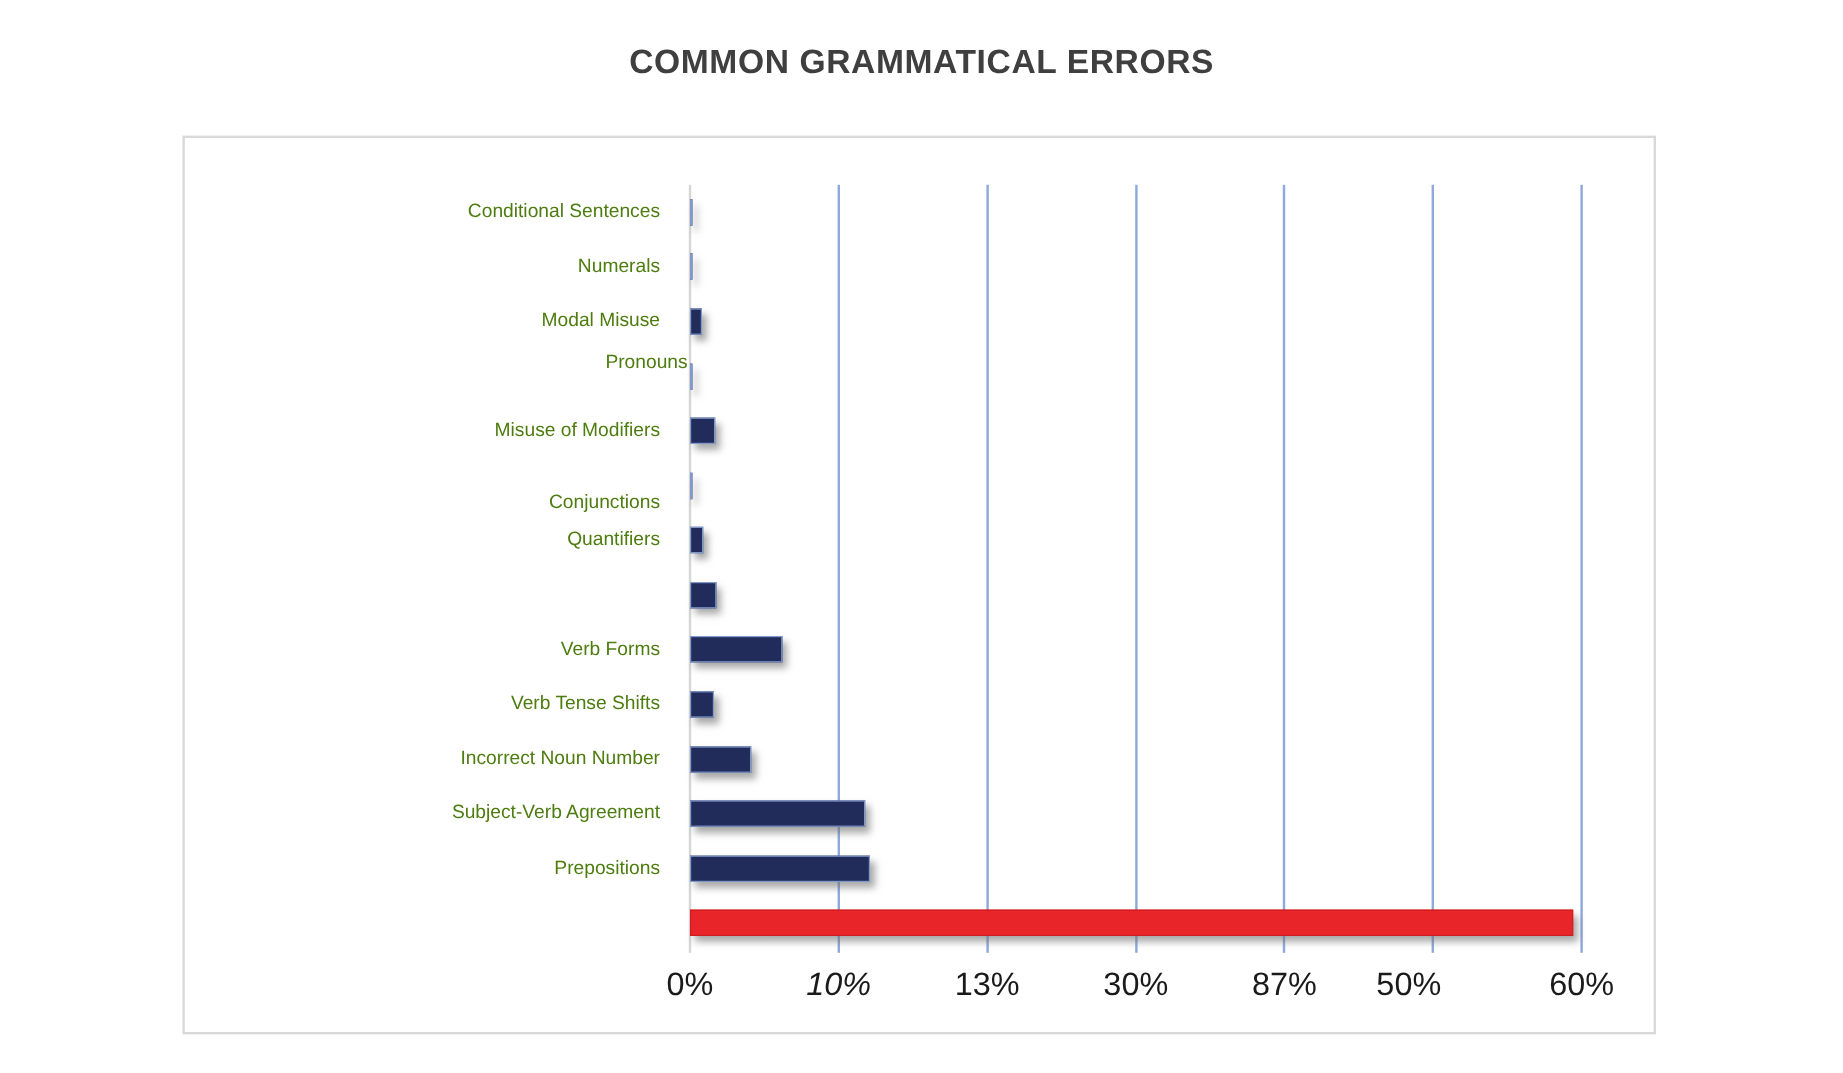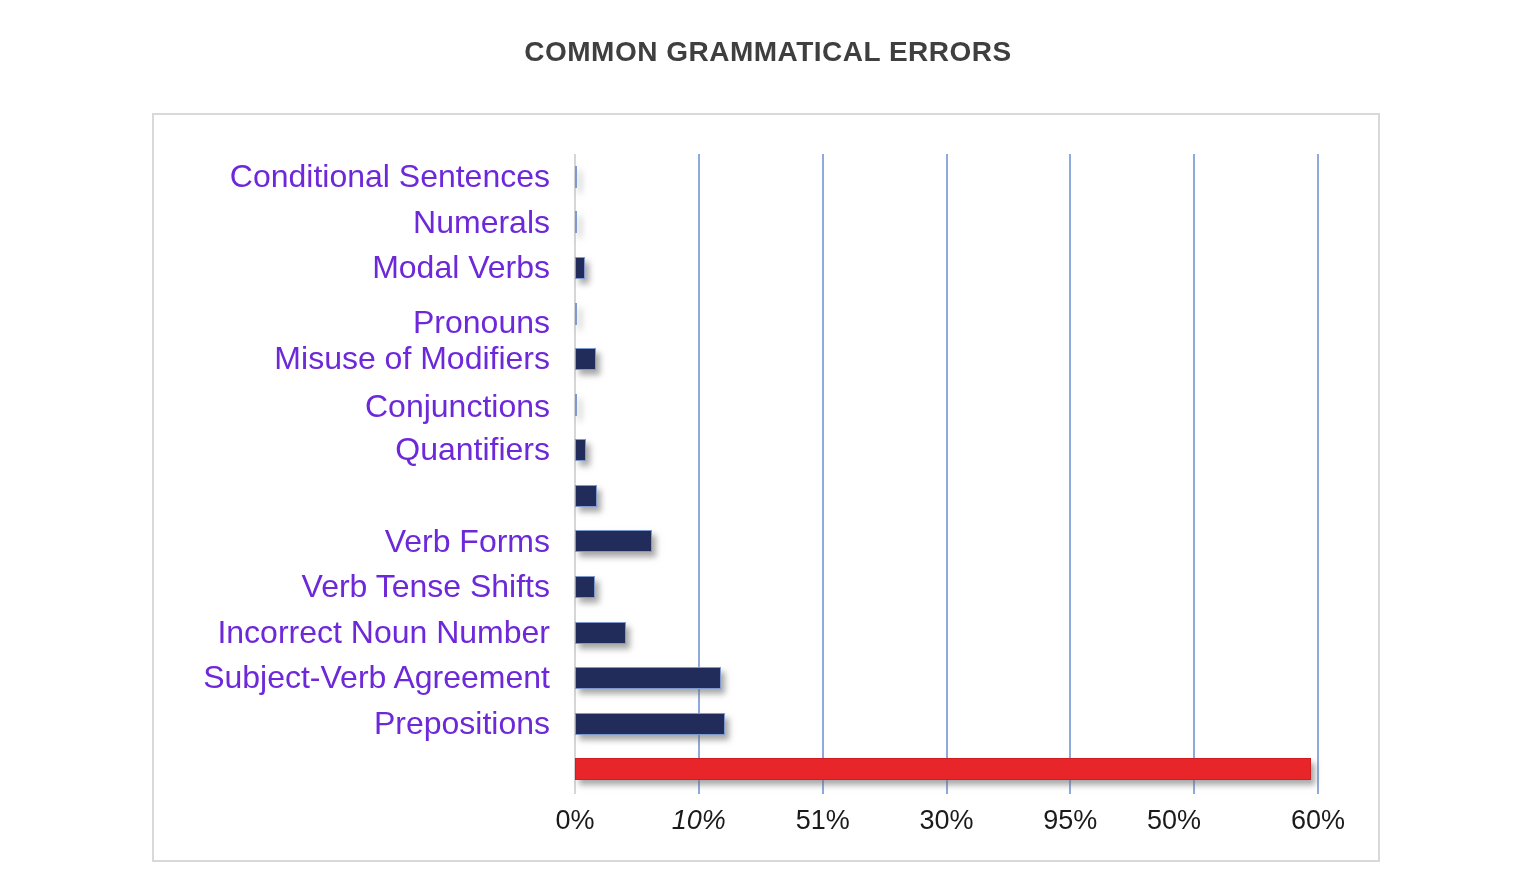--- a/index.html
+++ b/index.html
@@ -35,22 +35,22 @@
   .axis-line {
     position: absolute;
     top: 39px; height: 640px;
     width: 2px;
     background: #d6d6d6;
   }
   .cat-label {
     position: absolute;
     left: 0; width: 396px;
     text-align: right;
-    font-size: 32px;
-    color: #6d28d9;
+    font-size: 16px;
+    color: #4d7c0f;
     white-space: nowrap;
   }
   .bar {
     position: absolute;
     height: 22px;
     background: #212c5a;
     border: 1px solid #8099cc;
     box-shadow: 4px 5px 6px rgba(110,110,110,0.6);
   }
   .bar.highlight {
@@ -78,42 +78,42 @@
     <div class="gridline" style="left: 543.833px;"></div>
     <div class="gridline" style="left: 667.667px;"></div>
     <div class="gridline" style="left: 791.5px;"></div>
     <div class="gridline" style="left: 915.333px;"></div>
     <div class="gridline" style="left: 1039.17px;"></div>
     <div class="gridline" style="left: 1163px;"></div>
     <div class="cat-label" style="top: 39px; height: 45.5714px; line-height: 45.5714px;">Conditional Sentences</div>
     <div class="bar" title="Conditional Sentences: 0.1%" style="left: 421px; top: 50.7857px; width: 1.23833px;"></div>
     <div class="cat-label" style="top: 84.5714px; height: 45.5714px; line-height: 45.5714px;">Numerals</div>
     <div class="bar" title="Numerals: 0.1%" style="left: 421px; top: 96.3571px; width: 1.23833px;"></div>
-    <div class="cat-label" style="top: 130.143px; height: 45.5714px; line-height: 45.5714px;">Modal Verbs</div>
+    <div class="cat-label" style="top: 130.143px; height: 45.5714px; line-height: 45.5714px;">Modal Misuse</div>
     <div class="bar" title="Modal Verbs: 0.8%" style="left: 421px; top: 141.929px; width: 9.90667px;"></div>
-    <div class="cat-label" style="top: 185px; height: 45.5714px; line-height: 45.5714px;">Pronouns</div>
+    <div class="cat-label" style="top: 165px; height: 45.5714px; line-height: 45.5714px; margin-left: 23px;">Pronouns</div>
     <div class="bar" title="Pronouns: 0.2%" style="left: 421px; top: 187.5px; width: 2.47667px;"></div>
     <div class="cat-label" style="top: 221.286px; height: 45.5714px; line-height: 45.5714px; padding-left: 32px;">Misuse of Modifiers</div>
     <div class="bar" title="Misuse of Modifiers: 1.7%" style="left: 421px; top: 233.071px; width: 21.0517px;"></div>
-    <div class="cat-label" style="top: 269px; height: 45.5714px; line-height: 45.5714px;">Conjunctions</div>
+    <div class="cat-label" style="top: 281px; height: 45.5714px; line-height: 45.5714px;">Conjunctions</div>
     <div class="bar" title="Conjunctions: 0.2%" style="left: 421px; top: 278.643px; width: 2.47667px;"></div>
     <div class="cat-label" style="top: 312.429px; height: 45.5714px; line-height: 45.5714px;">Quantifiers</div>
     <div class="bar" title="Quantifiers: 0.9%" style="left: 421px; top: 324.214px; width: 11.145px;"></div>
     <div class="bar" title="Incorrect Phrasing: 1.8%" style="left: 421px; top: 369.786px; width: 22.29px;"></div>
     <div class="cat-label" style="top: 403.571px; height: 45.5714px; line-height: 45.5714px;">Verb Forms</div>
     <div class="bar" title="Verb Forms: 6.2%" style="left: 421px; top: 415.357px; width: 76.7767px;"></div>
     <div class="cat-label" style="top: 449.143px; height: 45.5714px; line-height: 45.5714px;">Verb Tense Shifts</div>
     <div class="bar" title="Verb Tense Shifts: 1.6%" style="left: 421px; top: 460.929px; width: 19.8133px;"></div>
     <div class="cat-label" style="top: 494.714px; height: 45.5714px; line-height: 45.5714px;">Incorrect Noun Number</div>
     <div class="bar" title="Incorrect Noun Number: 4.1%" style="left: 421px; top: 506.5px; width: 50.7717px;"></div>
     <div class="cat-label" style="top: 540.286px; height: 45.5714px; line-height: 45.5714px;">Subject-Verb Agreement</div>
     <div class="bar" title="Subject-Verb Agreement: 11.8%" style="left: 421px; top: 552.071px; width: 146.123px;"></div>
     <div class="cat-label" style="top: 585.857px; height: 45.5714px; line-height: 45.5714px;">Prepositions</div>
     <div class="bar" title="Prepositions: 12.1%" style="left: 421px; top: 597.643px; width: 149.838px;"></div>
     <div class="bar highlight" title="Determiners (a/an/the/this, etc.): 59.4%" style="left: 421px; top: 643.214px; width: 735.57px;"></div>
     <div class="tick-label" style="left: 361px;">0%</div>
     <div class="tick-label" style="left: 484.833px; font-style: italic;">10%</div>
-    <div class="tick-label" style="left: 608.667px;">51%</div>
+    <div class="tick-label" style="left: 608.667px;">13%</div>
     <div class="tick-label" style="left: 732.5px;">30%</div>
-    <div class="tick-label" style="left: 856.333px;">95%</div>
+    <div class="tick-label" style="left: 856.333px;">87%</div>
     <div class="tick-label" style="left: 960px;">50%</div>
     <div class="tick-label" style="left: 1104px;">60%</div>
   </div>
 
 </body></html>

